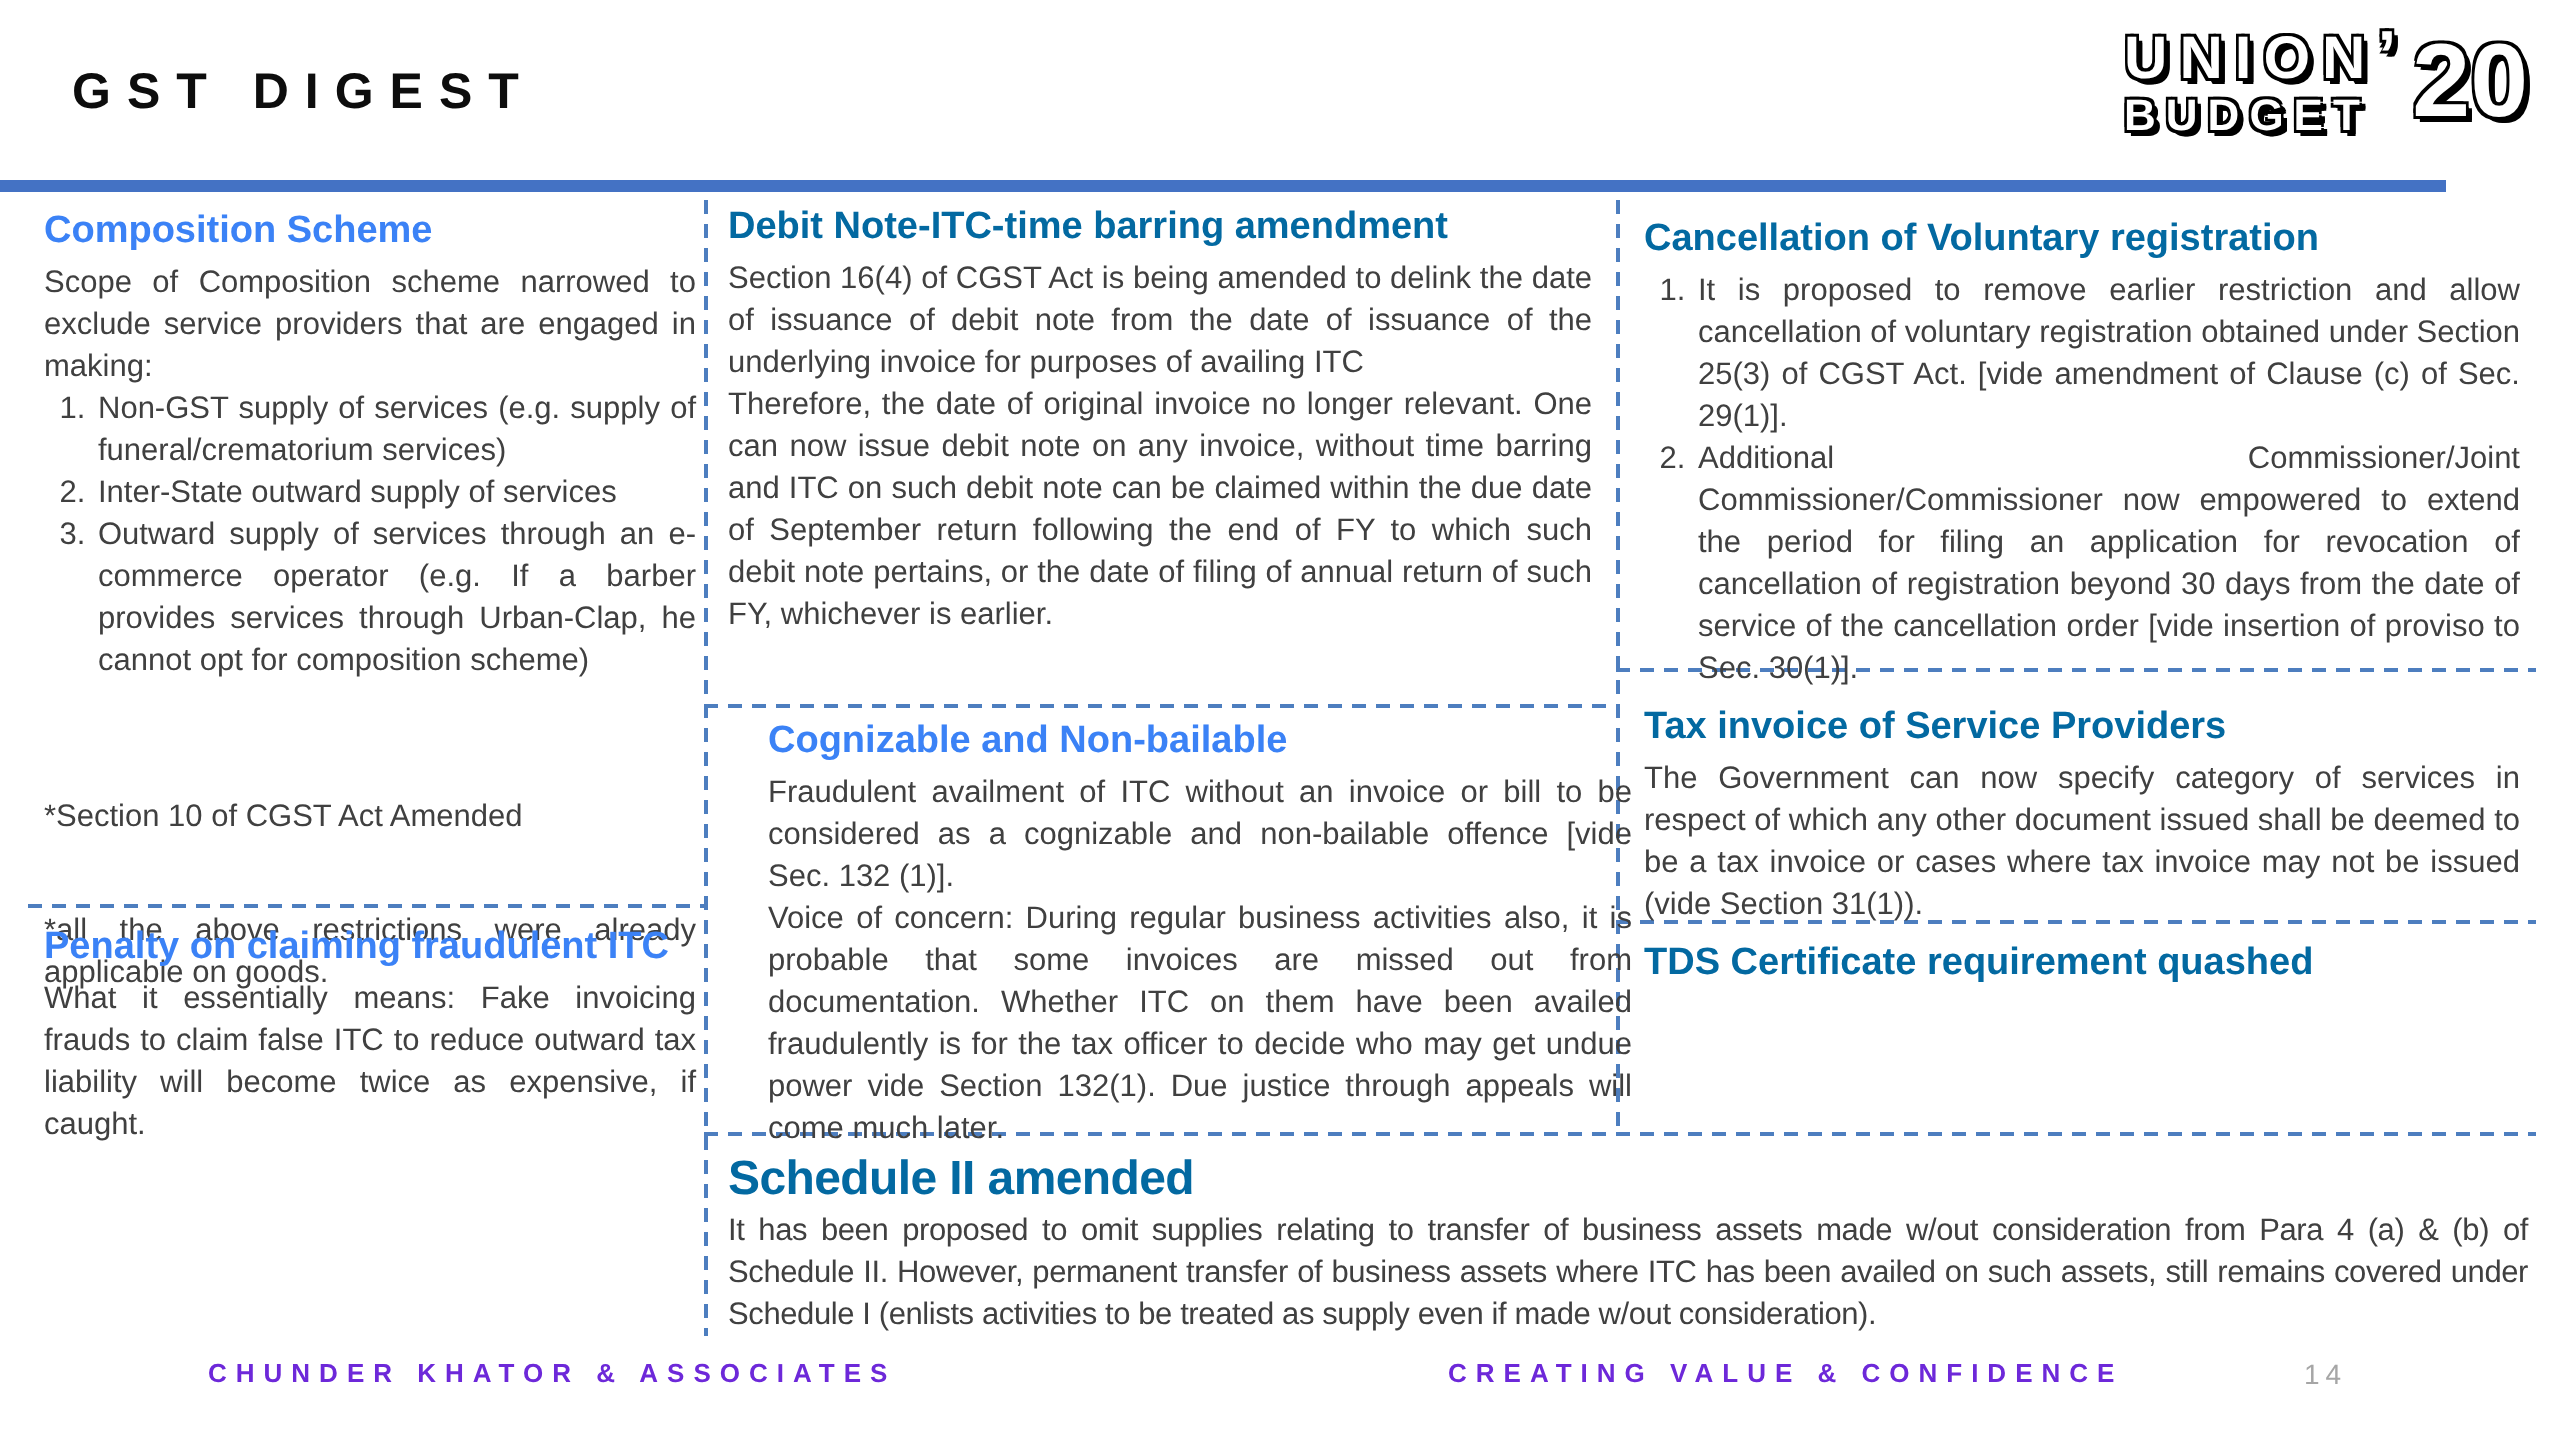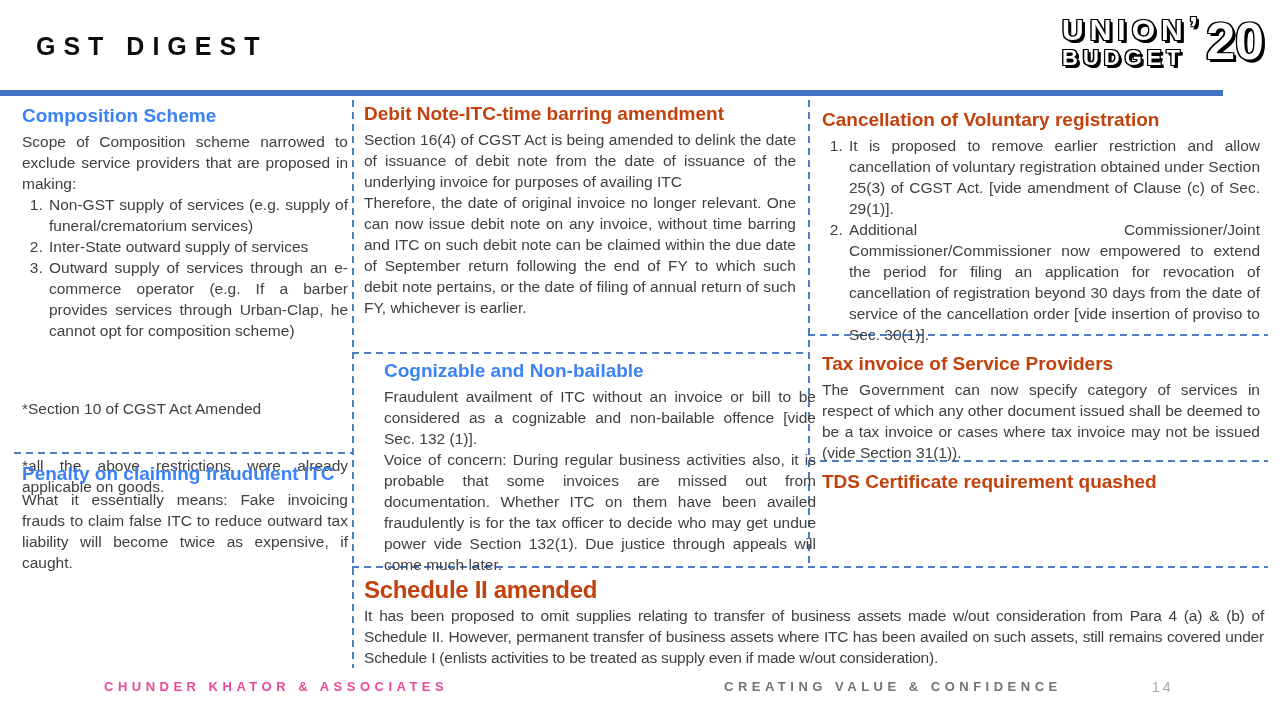--- a/index.html
+++ b/index.html
@@ -24,35 +24,35 @@
   
   .dash-h { position:absolute; height:2px;
             background:repeating-linear-gradient(to right,#4D7EBF 0 7px,transparent 7px 12px); }
   .dash-v { position:absolute; width:2px;
             background:repeating-linear-gradient(to bottom,#4D7EBF 0 7px,transparent 7px 12px); }
 
   
   .section { position:absolute; color:#404040; font-size:15.5px; line-height:21px; }
   .section h3 { font-size:19px; line-height:23px; margin:0 0 4px 0; font-weight:bold; }
   .h-red   { color:#3b82f6; }
-  .h-green { color:#c2410c; }
+  .h-green { color:#0369a1; }
   .section p { text-align:justify; margin:0; }
   .section ol { margin:0; padding-left:25px; }
   .section ol li { text-align:justify; padding-left:2px; }
   .note { text-align:justify;margin-top:36px; }
   .spacer { height:21px; }
 
   .schedule2 h3 { font-size:24px; letter-spacing:-0.3px; }
   .schedule2 p  { letter-spacing:-0.2px; }
 
   
   .footer-company { position:absolute; left:104px; top:679px; font-size:13px;
-                    letter-spacing:4.5px; color:#ec4899; font-weight:bold; }
+                    letter-spacing:4.5px; color:#6d28d9; font-weight:bold; }
   .footer-tagline { position:absolute; left:724px; top:679px; font-size:13px;
-                    letter-spacing:4.5px; color:#737373; font-weight:bold; }
+                    letter-spacing:4.5px; color:#6d28d9; font-weight:bold; }
   .footer-page    { position:absolute; left:1152px; top:679px; font-size:14px;
                     letter-spacing:3px; color:#A6A6A6; }
 </style>
 </head>
 <body>
 
 <div class="slide">
 
   <div class="page-title">GST DIGEST</div>
 
@@ -69,21 +69,21 @@
   <div class="dash-v" style="left:352px; top:100px; height:568px;"></div>
   <div class="dash-v" style="left:808px; top:100px; height:466px;"></div>
   <div class="dash-h" style="left:14px;  top:452px; width:338px;"></div>
   <div class="dash-h" style="left:352px; top:352px; width:458px;"></div>
   <div class="dash-h" style="left:808px; top:334px; width:460px;"></div>
   <div class="dash-h" style="left:808px; top:460px; width:460px;"></div>
   <div class="dash-h" style="left:352px; top:566px; width:916px;"></div>
 
   <div class="section" style="left:22px; top:104px; width:326px;">
     <h3 class="h-red">Composition Scheme</h3>
-    <p>Scope of Composition scheme narrowed to exclude service providers that are proposed in making:</p>
+    <p>Scope of Composition scheme narrowed to exclude service providers that are engaged in making:</p>
     <ol>
       <li>Non-GST supply of services (e.g. supply of funeral/crematorium services)</li>
       <li>Inter-State outward supply of services</li>
       <li>Outward supply of services through an e-commerce operator (e.g. If a barber provides services through Urban-Clap, he cannot opt for composition scheme)</li>
     </ol>
     <div class="spacer"></div>
     <div class="note">*Section 10 of CGST Act Amended</div>
     <div class="note">*all the above restrictions were already applicable on goods.</div>
   </div>
 

